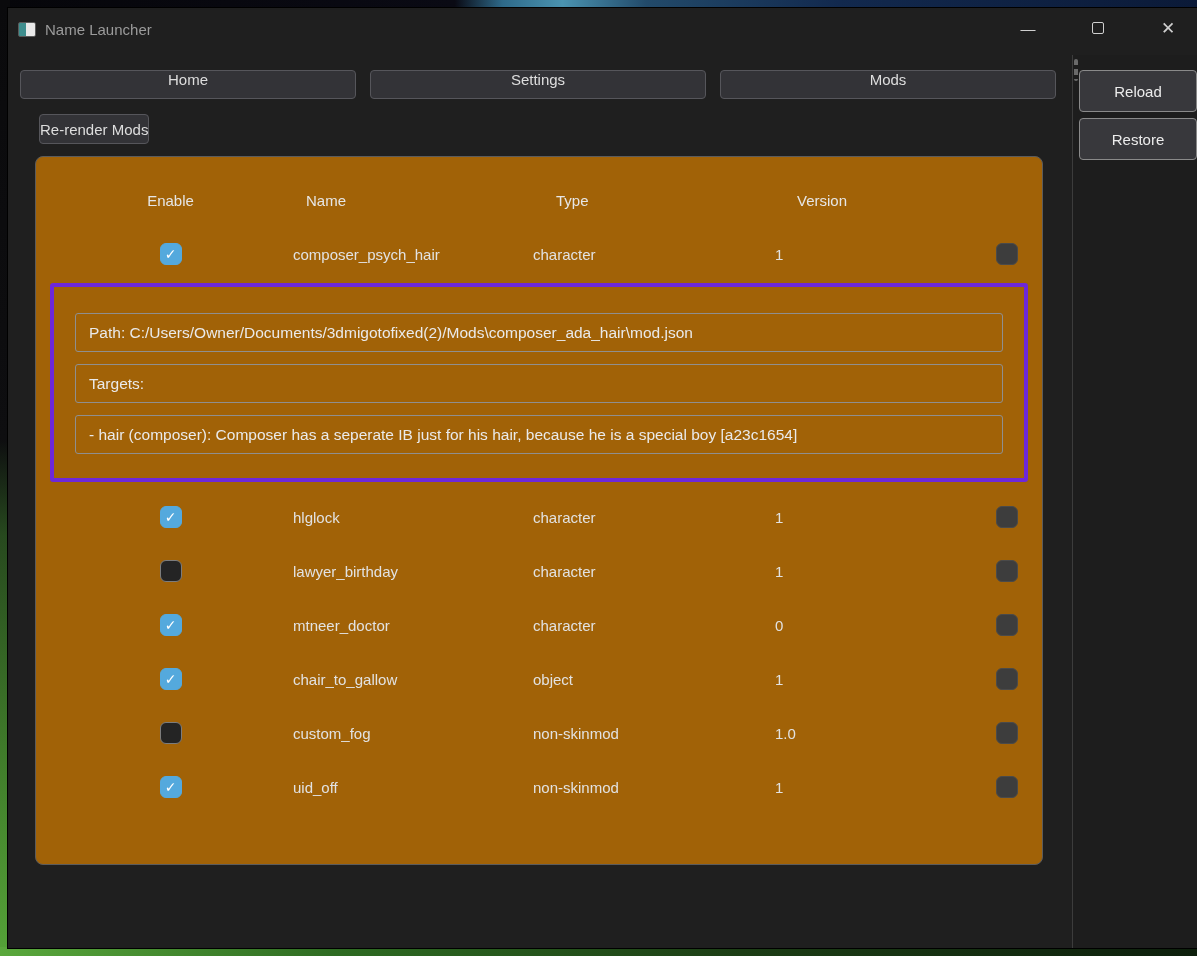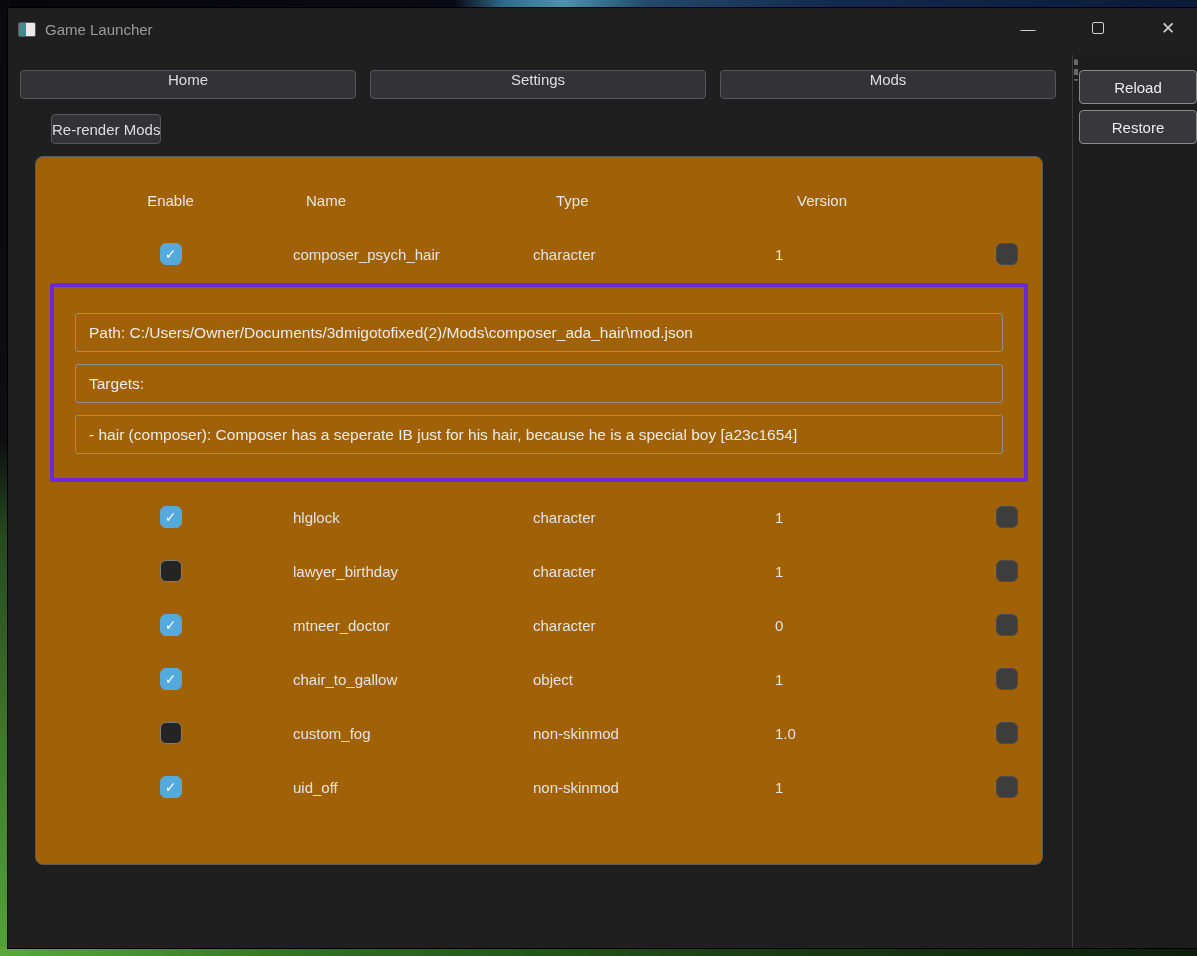--- a/index.html
+++ b/index.html
@@ -34,21 +34,21 @@
   
   .main { width:1077px; height:100%; }
 
   .tabs { display:flex; gap:14px; padding:15px 16px 0 12px; }
   .tab-btn { flex:1; height:29px; background:#333337; border:1px solid #56565b; border-radius:4px;
     color:#dedede; font-size:15px; display:flex; align-items:flex-start; justify-content:center; cursor:pointer; }
 
   .wide-btn { height:30px; background:#333337; border:1px solid #56565b; border-radius:4px;
     color:#dedede; font-size:15px; display:flex; align-items:center; justify-content:center; cursor:pointer; }
   .sort-btn { margin:31px 29px 0 27px; }
-  .rerender-btn { margin:15px 29px 0 43px;text-align:center; }
+  .rerender-btn { margin:15px 29px 0 31px;text-align:center; }
 
   
   .mods-panel { margin:12px 29px 0 27px; height:709px; border:1px solid #5c5c5c; border-radius:8px;
     background:#a16207; padding-top:16px; overflow:hidden; }
 
   .grid-row { display:grid; grid-template-columns:255px 240px 240px 190px 1fr; align-items:center; height:54px; font-size:15px; }
   .cell-enable { display:flex; justify-content:center; padding-left:14px; }
   .cell-name { padding-left:2px; }
   .cell-type { padding-left:2px; }
   .cell-version { padding-left:4px; }
@@ -69,37 +69,37 @@
   
   .detail-panel { margin:2px 14px 8px 14px; border:4px solid #6d28d9; border-radius:3px; padding:26px 21px 24px 21px; }
   .detail-box { height:39px; border:1px solid #8f8f8f; border-radius:3px; margin-bottom:12px;
     display:flex; align-items:center; padding-left:13px; font-size:15.5px; color:#eaeaea; }
   .detail-box:last-child { margin-bottom:0;text-align:center; }
 
   
   .side { flex:1; border-left:1px solid #3c3c3c; background:#1d1d1d; position:relative; }
   .scroll-thumb { position:absolute; left:1px; top:4px; width:4px; height:22px; border-radius:2px;
     background:repeating-linear-gradient(180deg,#6a6a6a 0 6px,#1d1d1d 6px 10px); }
-  .side-btn { display:block; margin-left:6px; width:118px; height:34px; background:#38383c; border:1px solid #8a8a8a;
+  .side-btn { display:block; margin-left:6px; width:118px; height:42px; background:#38383c; border:1px solid #8a8a8a;
     border-radius:4px; color:#ececec; font-size:15px; cursor:pointer; text-align:center; line-height:27px; }
   .side-btn.reload { margin-top:15px; }
   .side-btn.restore { margin-top:6px; }
 </style>
 </head>
 <body>
 
 <div class="wall-top"></div>
 <div class="wall-left"></div>
 <div class="wall-bottom"></div>
 
 <div class="window">
 
   <div class="titlebar">
     <span class="app-icon"></span>
-    <span class="app-title">Game Launcher</span>
+    <span class="app-title">Name Launcher</span>
     <button class="win-btn btn-min">
       <span>—</span>
     </button>
     <button class="win-btn btn-max">
       <span class="max-glyph"></span>
     </button>
     <button class="win-btn btn-close">
       <span>✕</span>
     </button>
   </div>

